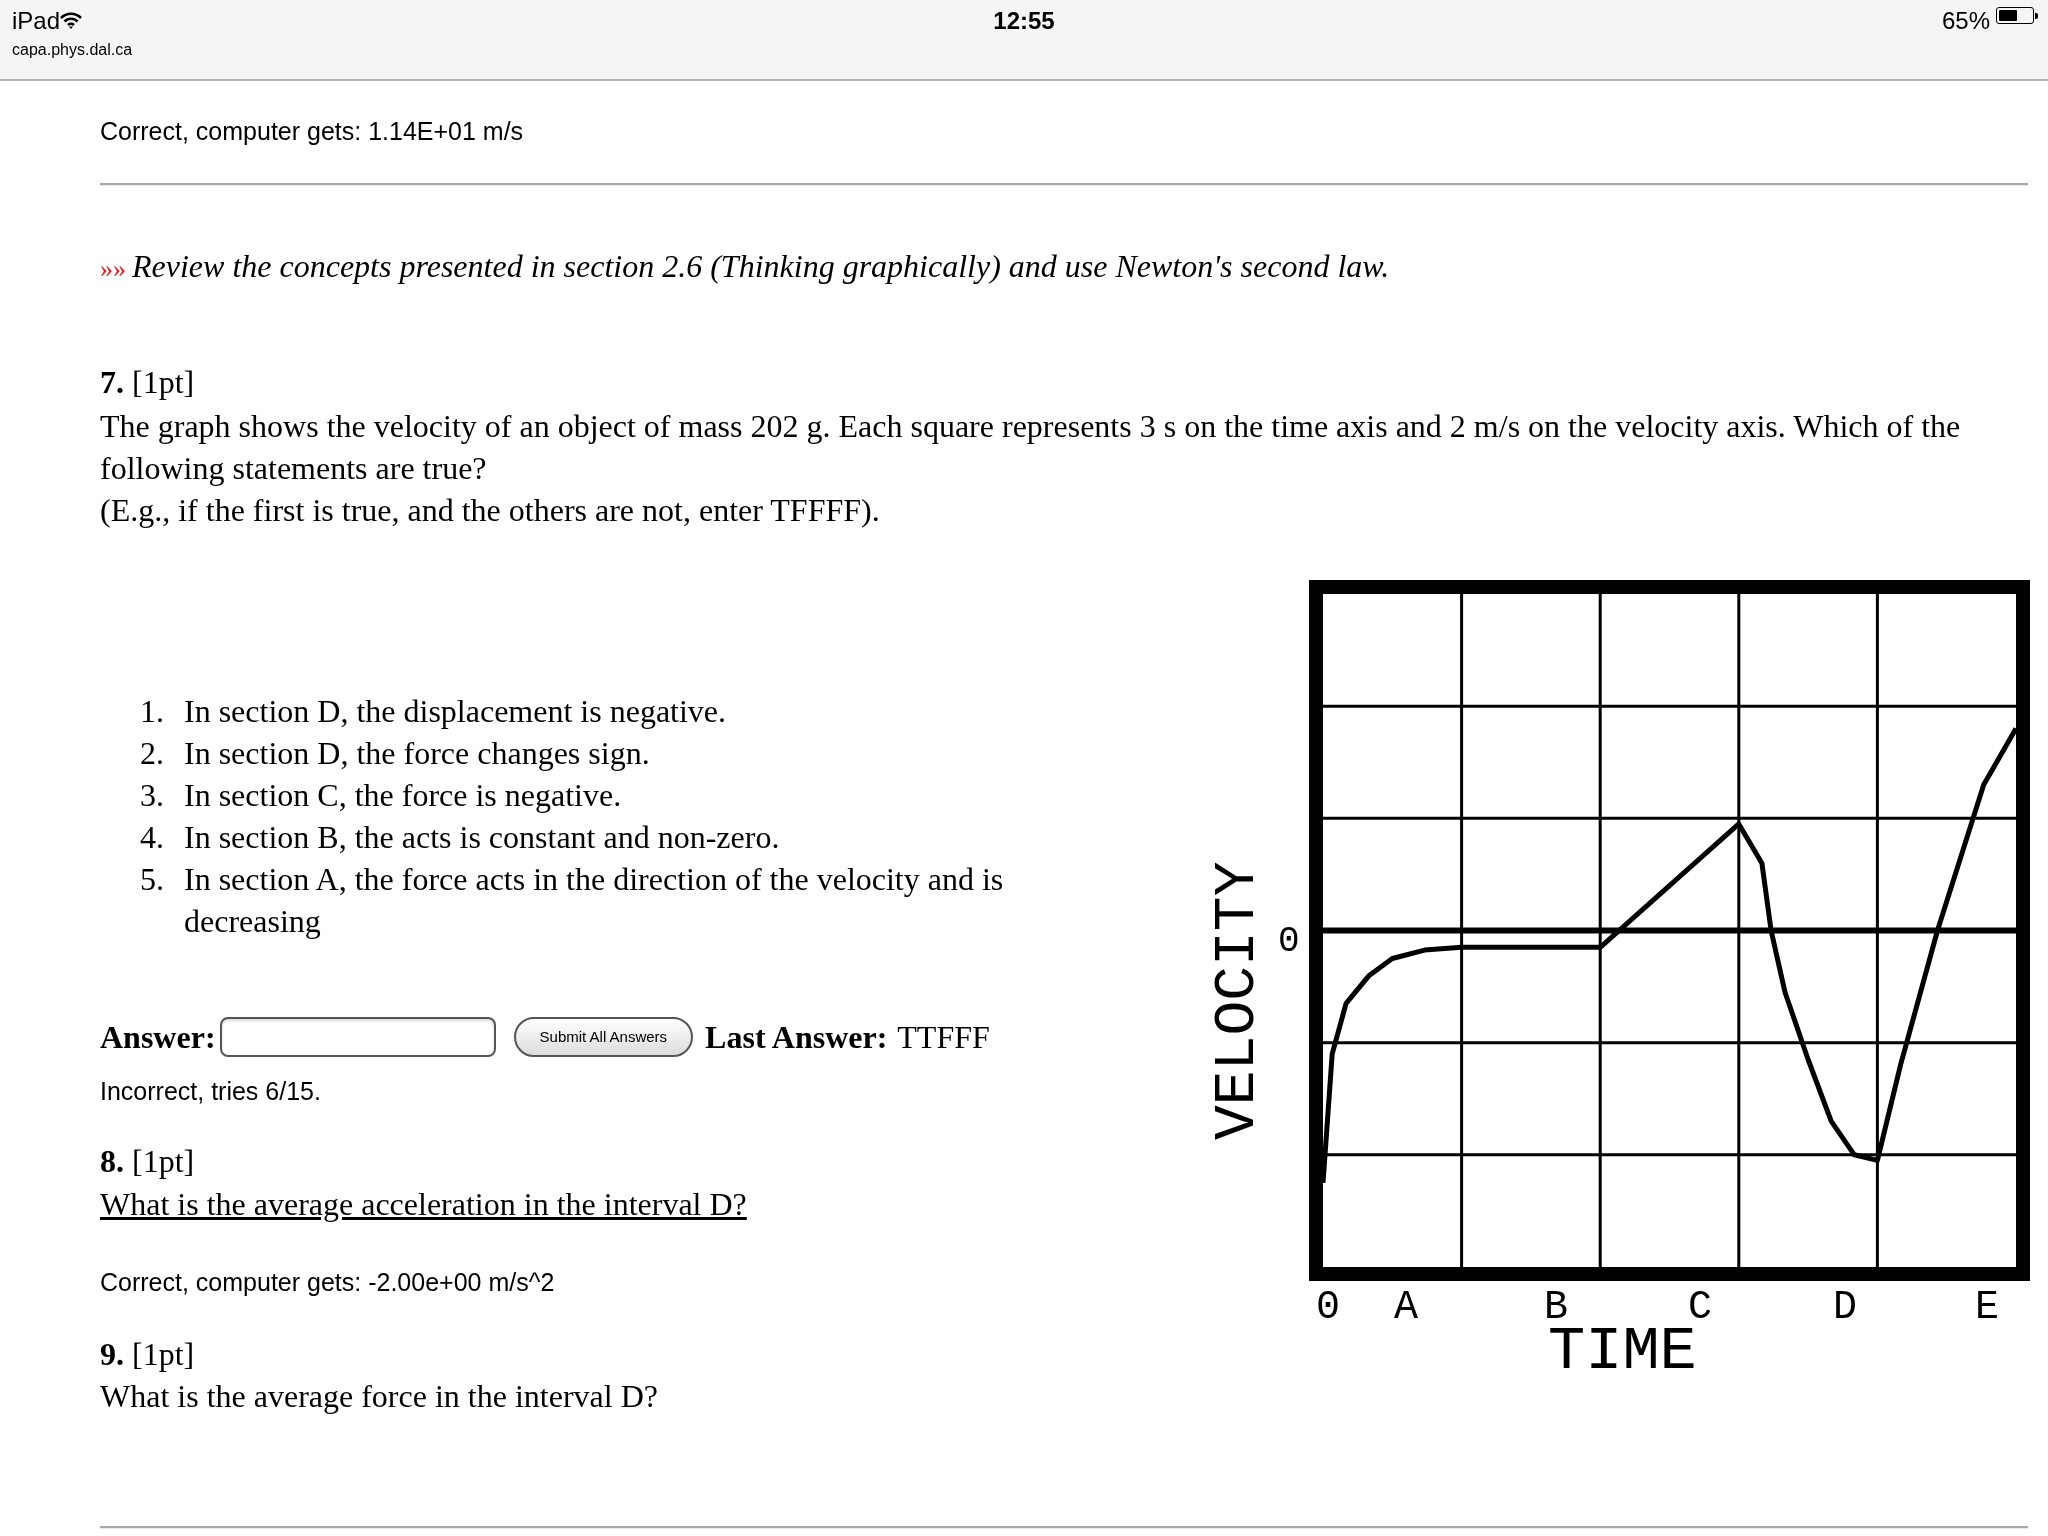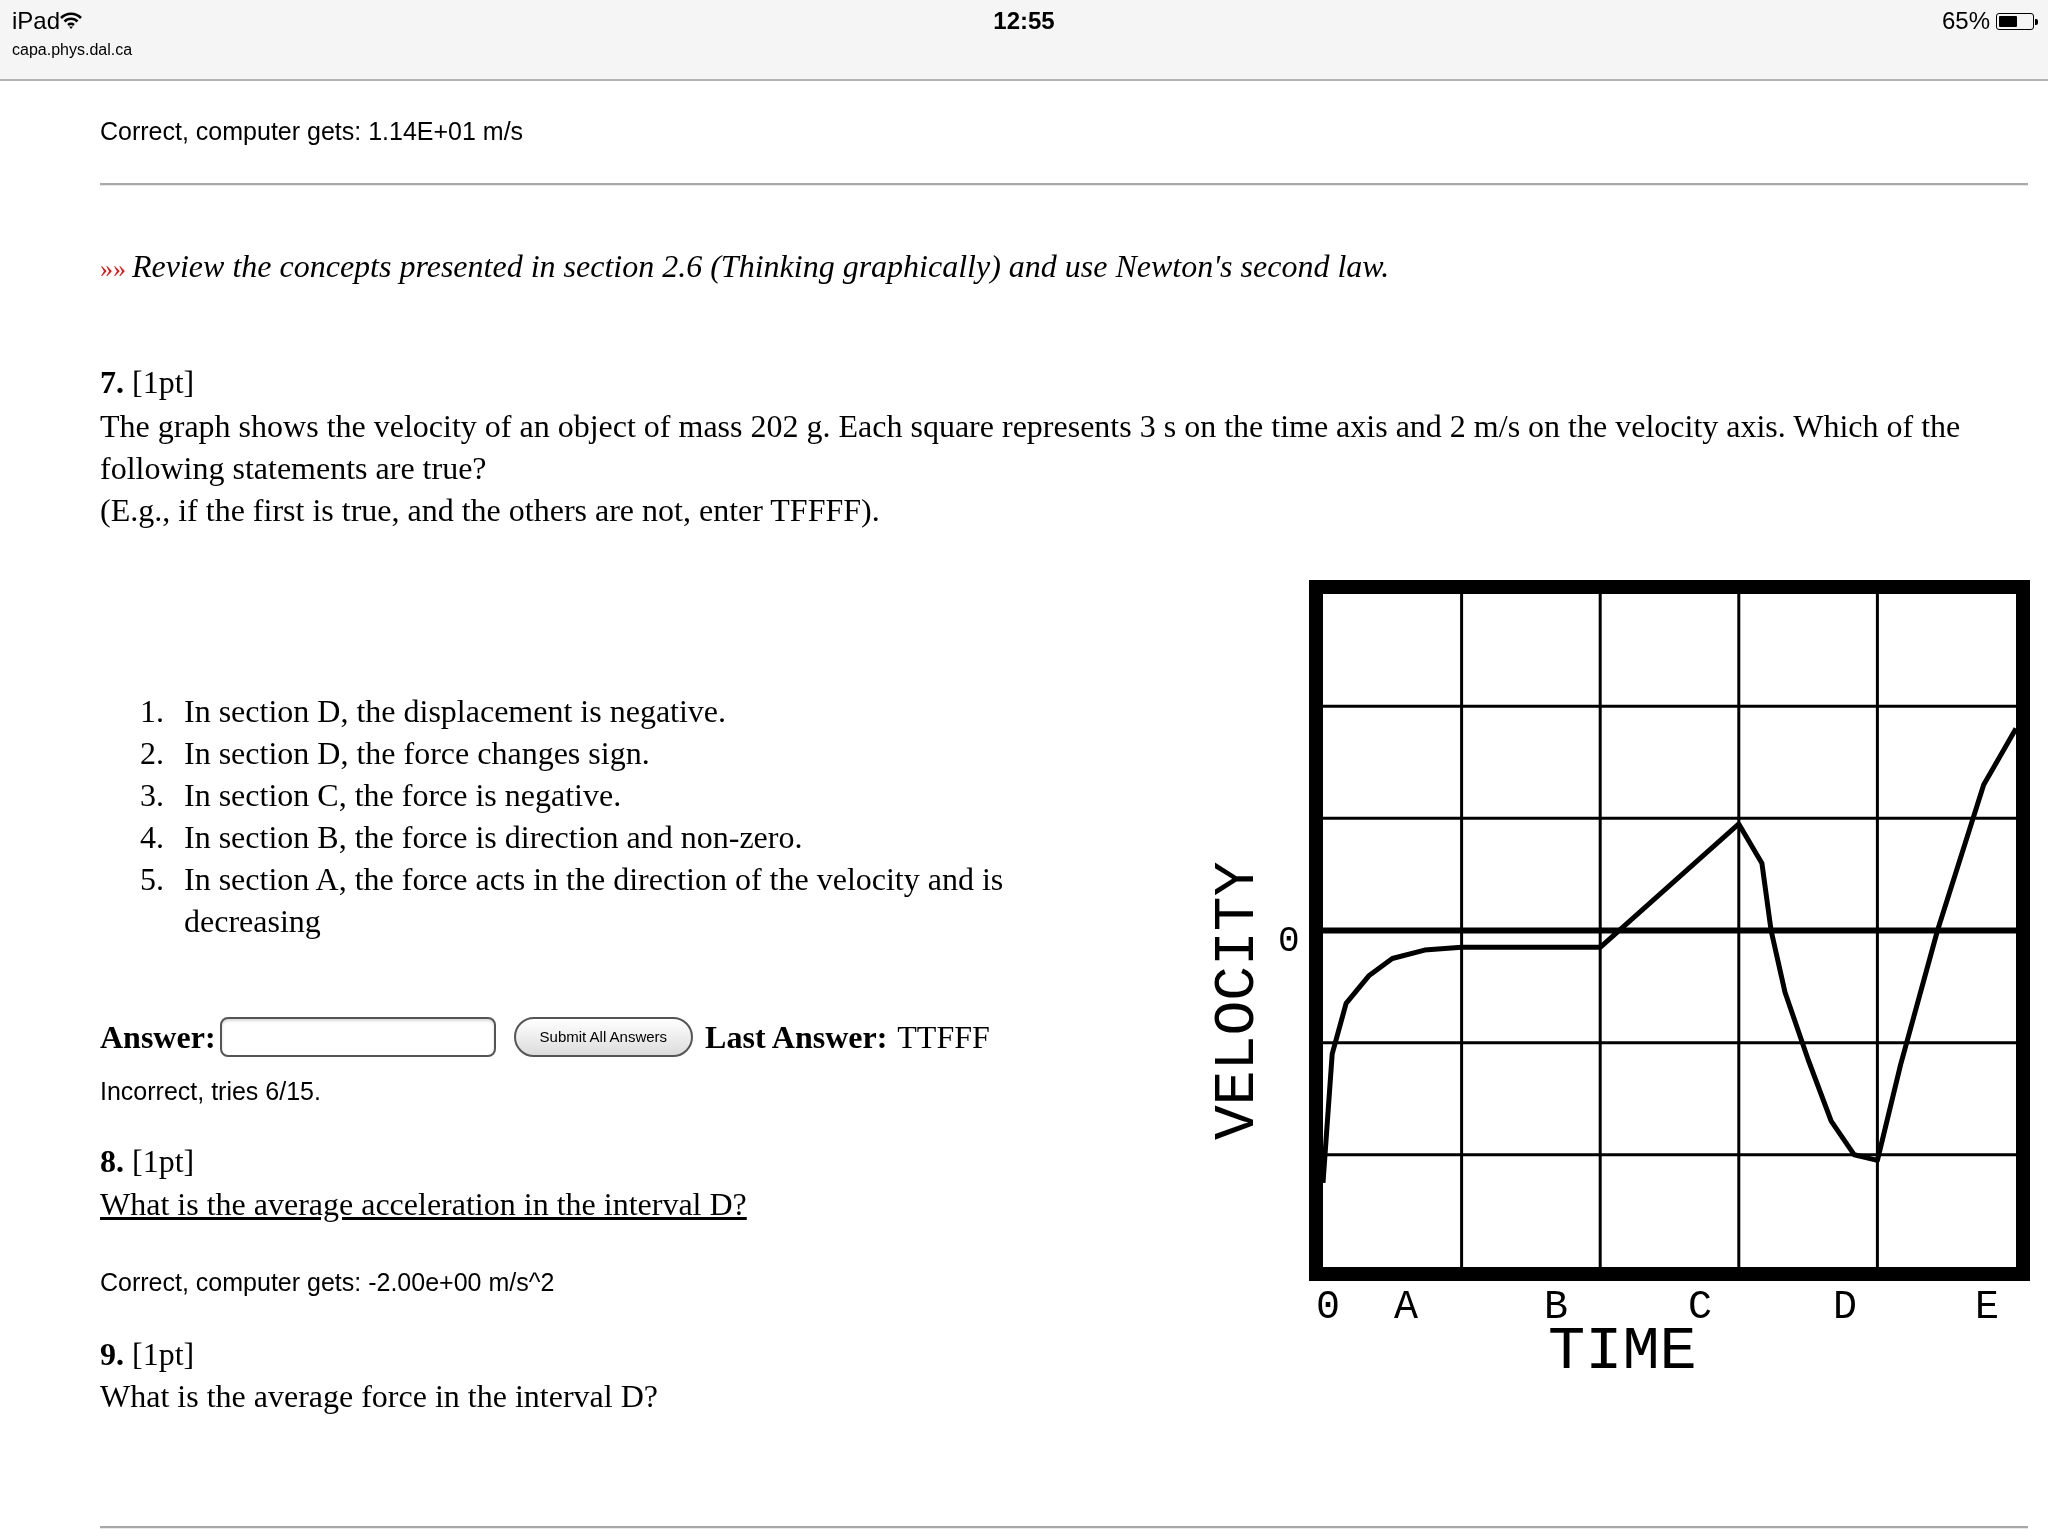--- a/index.html
+++ b/index.html
@@ -9,21 +9,21 @@
     font-family: "Liberation Serif", serif; color: #000;
   }
   .statusbar {
     position: absolute; left: 0; top: 0; width: 2048px; height: 79px;
     background: #f5f5f5; border-bottom: 2px solid #b3b3b3;
     font-family: "Liberation Sans", sans-serif;
   }
   .sb-left { position: absolute; left: 12px; top: 7px; font-size: 24px; display: flex; align-items: center; }
   .sb-time { position: absolute; left: 0; width: 2048px; top: 7px; text-align: center; font-size: 24px; font-weight: bold; }
   .sb-url { position: absolute; left: 12px; width: 2048px; top: 41px; font-size: 16px; }
-  .sb-right { position: absolute; right: 14px; top: 7px; font-size: 24px; display: flex; align-items: center; gap: 6px; }
+  .sb-right { position: absolute; right: 14px; top: 7px; font-size: 24px; display: flex; gap: 6px; }
   .battery { width: 38px; height: 17px; border: 1.5px solid #000; border-radius: 3px; position: relative; box-sizing: border-box; }
   .battery-fill { position: absolute; left: 2px; top: 2px; bottom: 2px; background: #000; border-radius: 1px; }
   .battery-tip { position: absolute; right: -5px; top: 5px; width: 3px; height: 6px; background: #000; border-radius: 0 2px 2px 0; }
 
   .mono { font-family: Liberation Sans, sans-serif; font-size: 25px; position: absolute; left: 100px; white-space: pre; }
   .hr { position: absolute; left: 100px; right: 20px; height: 0; border-top: 2px solid #a8a8a8; border-bottom: 1px solid #e8e8e8; }
   .hint { position: absolute; left: 100px; top: 248px; font-size: 32px; font-style: italic; white-space: nowrap; }
   .hint-arrows { color: #e01818; font-style: normal; font-size: 26px; margin-right: 6px; }
   .qhead { position: absolute; left: 100px; font-size: 32px; }
   .qhead b { font-weight: bold; }
@@ -82,21 +82,21 @@
 </div>
 <div class="qtext" style="top:405px;">
   <div>The graph shows the velocity of an object of mass 202 g. Each square represents 3 s on the time axis and 2 m/s on the velocity axis. Which of the following statements are true?</div>
   <div>(E.g., if the first is true, and the others are not, enter TFFFF).</div>
 </div>
 
 <ol class="stmts">
   <li><span class="num">1.</span><span>In section D, the displacement is negative.</span></li>
   <li><span class="num">2.</span><span>In section D, the force changes sign.</span></li>
   <li><span class="num">3.</span><span>In section C, the force is negative.</span></li>
-  <li><span class="num">4.</span><span>In section B, the force is direction and non-zero.</span></li>
+  <li><span class="num">4.</span><span>In section B, the acts is constant and non-zero.</span></li>
   <li><span class="num">5.</span><span>In section A, the force acts in the direction of the velocity and is decreasing</span></li>
 </ol>
 
 <div class="answer-row">
   <b>Answer:</b>
   <input class="answer-input" type="text" value="" style="">
   <button class="submit-btn">Submit All Answers</button>
   <b>Last Answer:</b>
   <span style="margin-left:10px;">TTFFF</span>
 </div>

